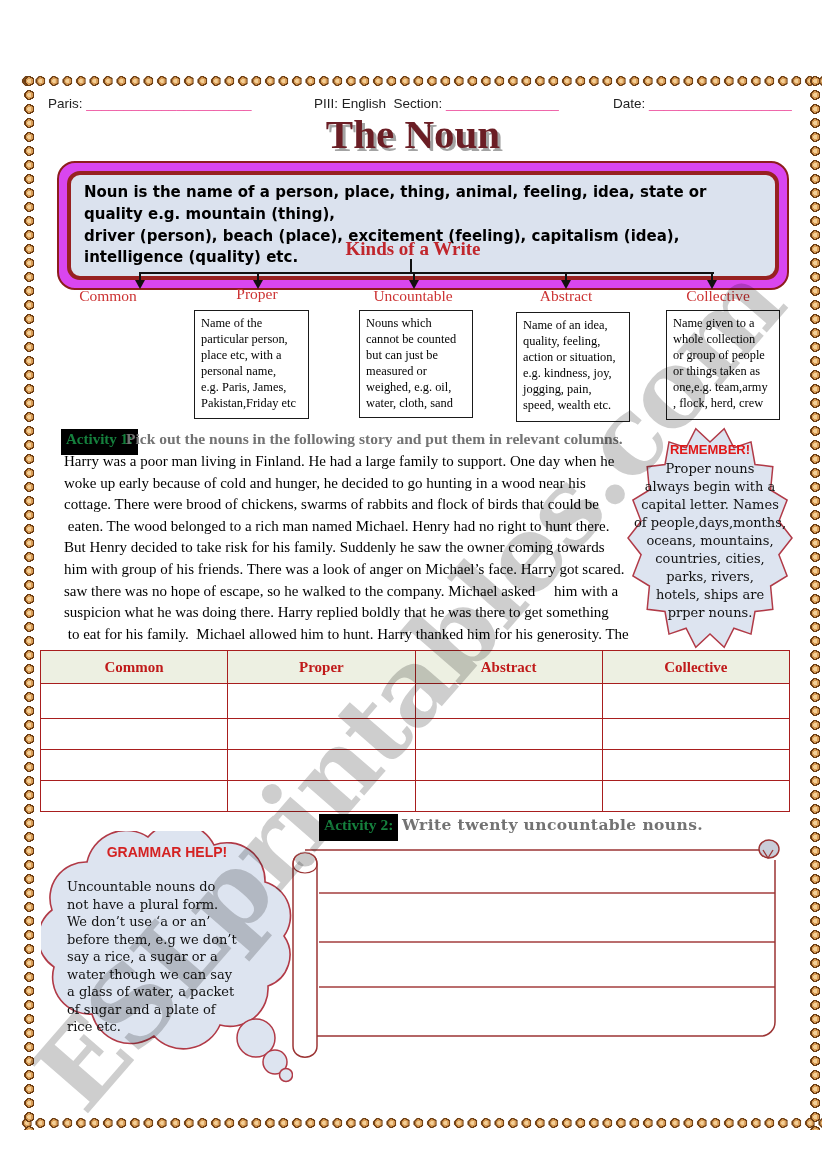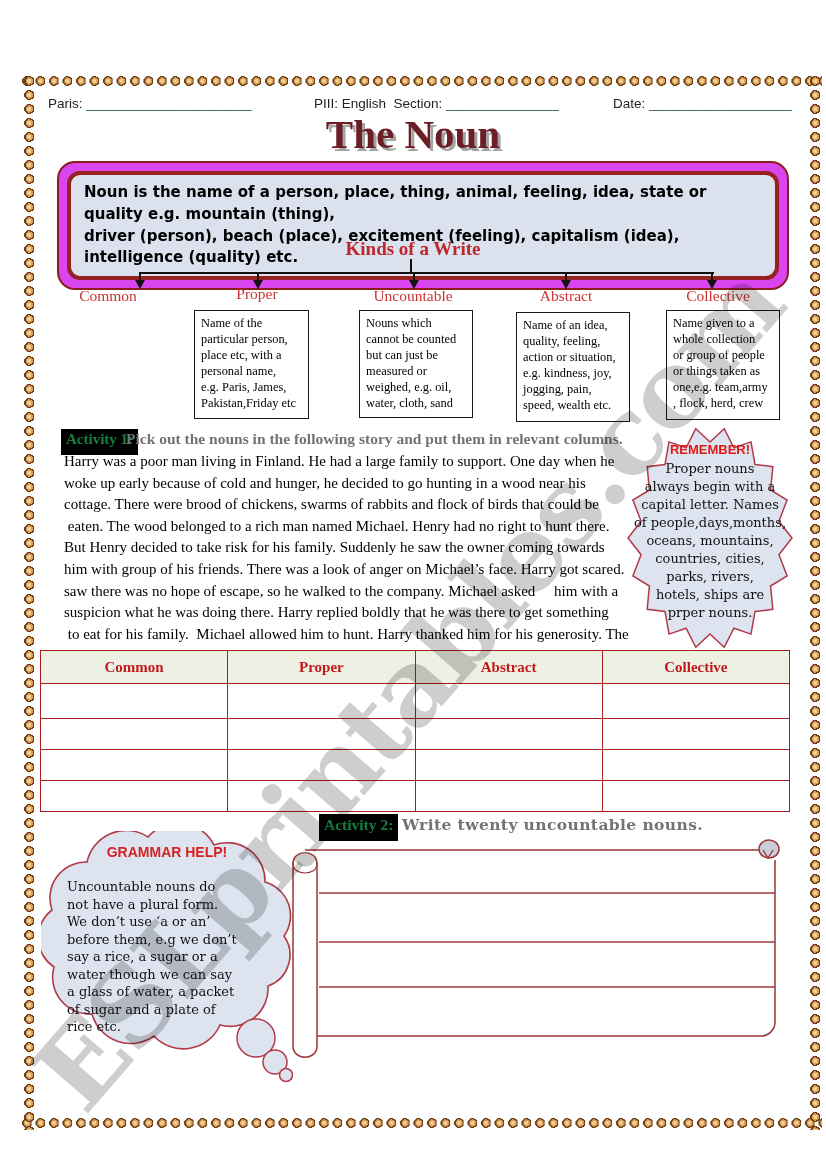--- a/index.html
+++ b/index.html
@@ -6,21 +6,21 @@
   #page{position:relative;width:826px;height:1169px;background:#fff;overflow:hidden;
         font-family:"Liberation Serif",serif;}
   
   .frame{position:absolute;z-index:2;
     background-image:radial-gradient(circle at 7px 7px,#f3cf96 0 2px,#d89b55 2px 3.6px,#6b3c12 3.6px 4.8px,rgba(0,0,0,0) 5px);
     background-size:13.5px 14px;background-repeat:repeat;}
   .frame.h{left:20px;width:802px;height:14px;}
   .frame.v{top:74px;width:14px;height:1056px;}
   
   .hdr{position:absolute;top:96px;font-family:"Liberation Sans",sans-serif;font-size:13.5px;color:#222;z-index:10;white-space:pre;}
-  .hdr .line{letter-spacing:0;color:#14532d;}
+  .hdr .line{letter-spacing:0;color:#ec4899;}
   
   #title{position:absolute;left:0;right:0;top:110px;text-align:center;
     font:bold 41px "Liberation Serif",serif;color:#6b1e25;text-shadow:3px 3px 0 #a3a3a3;z-index:10;}
   
   #defbox{position:absolute;left:57px;top:161px;width:712px;border:2px solid #8d1d1d;border-radius:18px;
     padding:8px;background:#d946ef;z-index:10;}
   #defbox .inner{border:4px solid #972121;border-radius:13px;background:#dbe2ee;
     padding:7px 13px;font:bold 15px/1.45 "DejaVu Sans",sans-serif;color:#000;white-space:pre-line;}
   
   #kinds-heading{position:absolute;left:0;right:0;top:238px;text-align:center;

